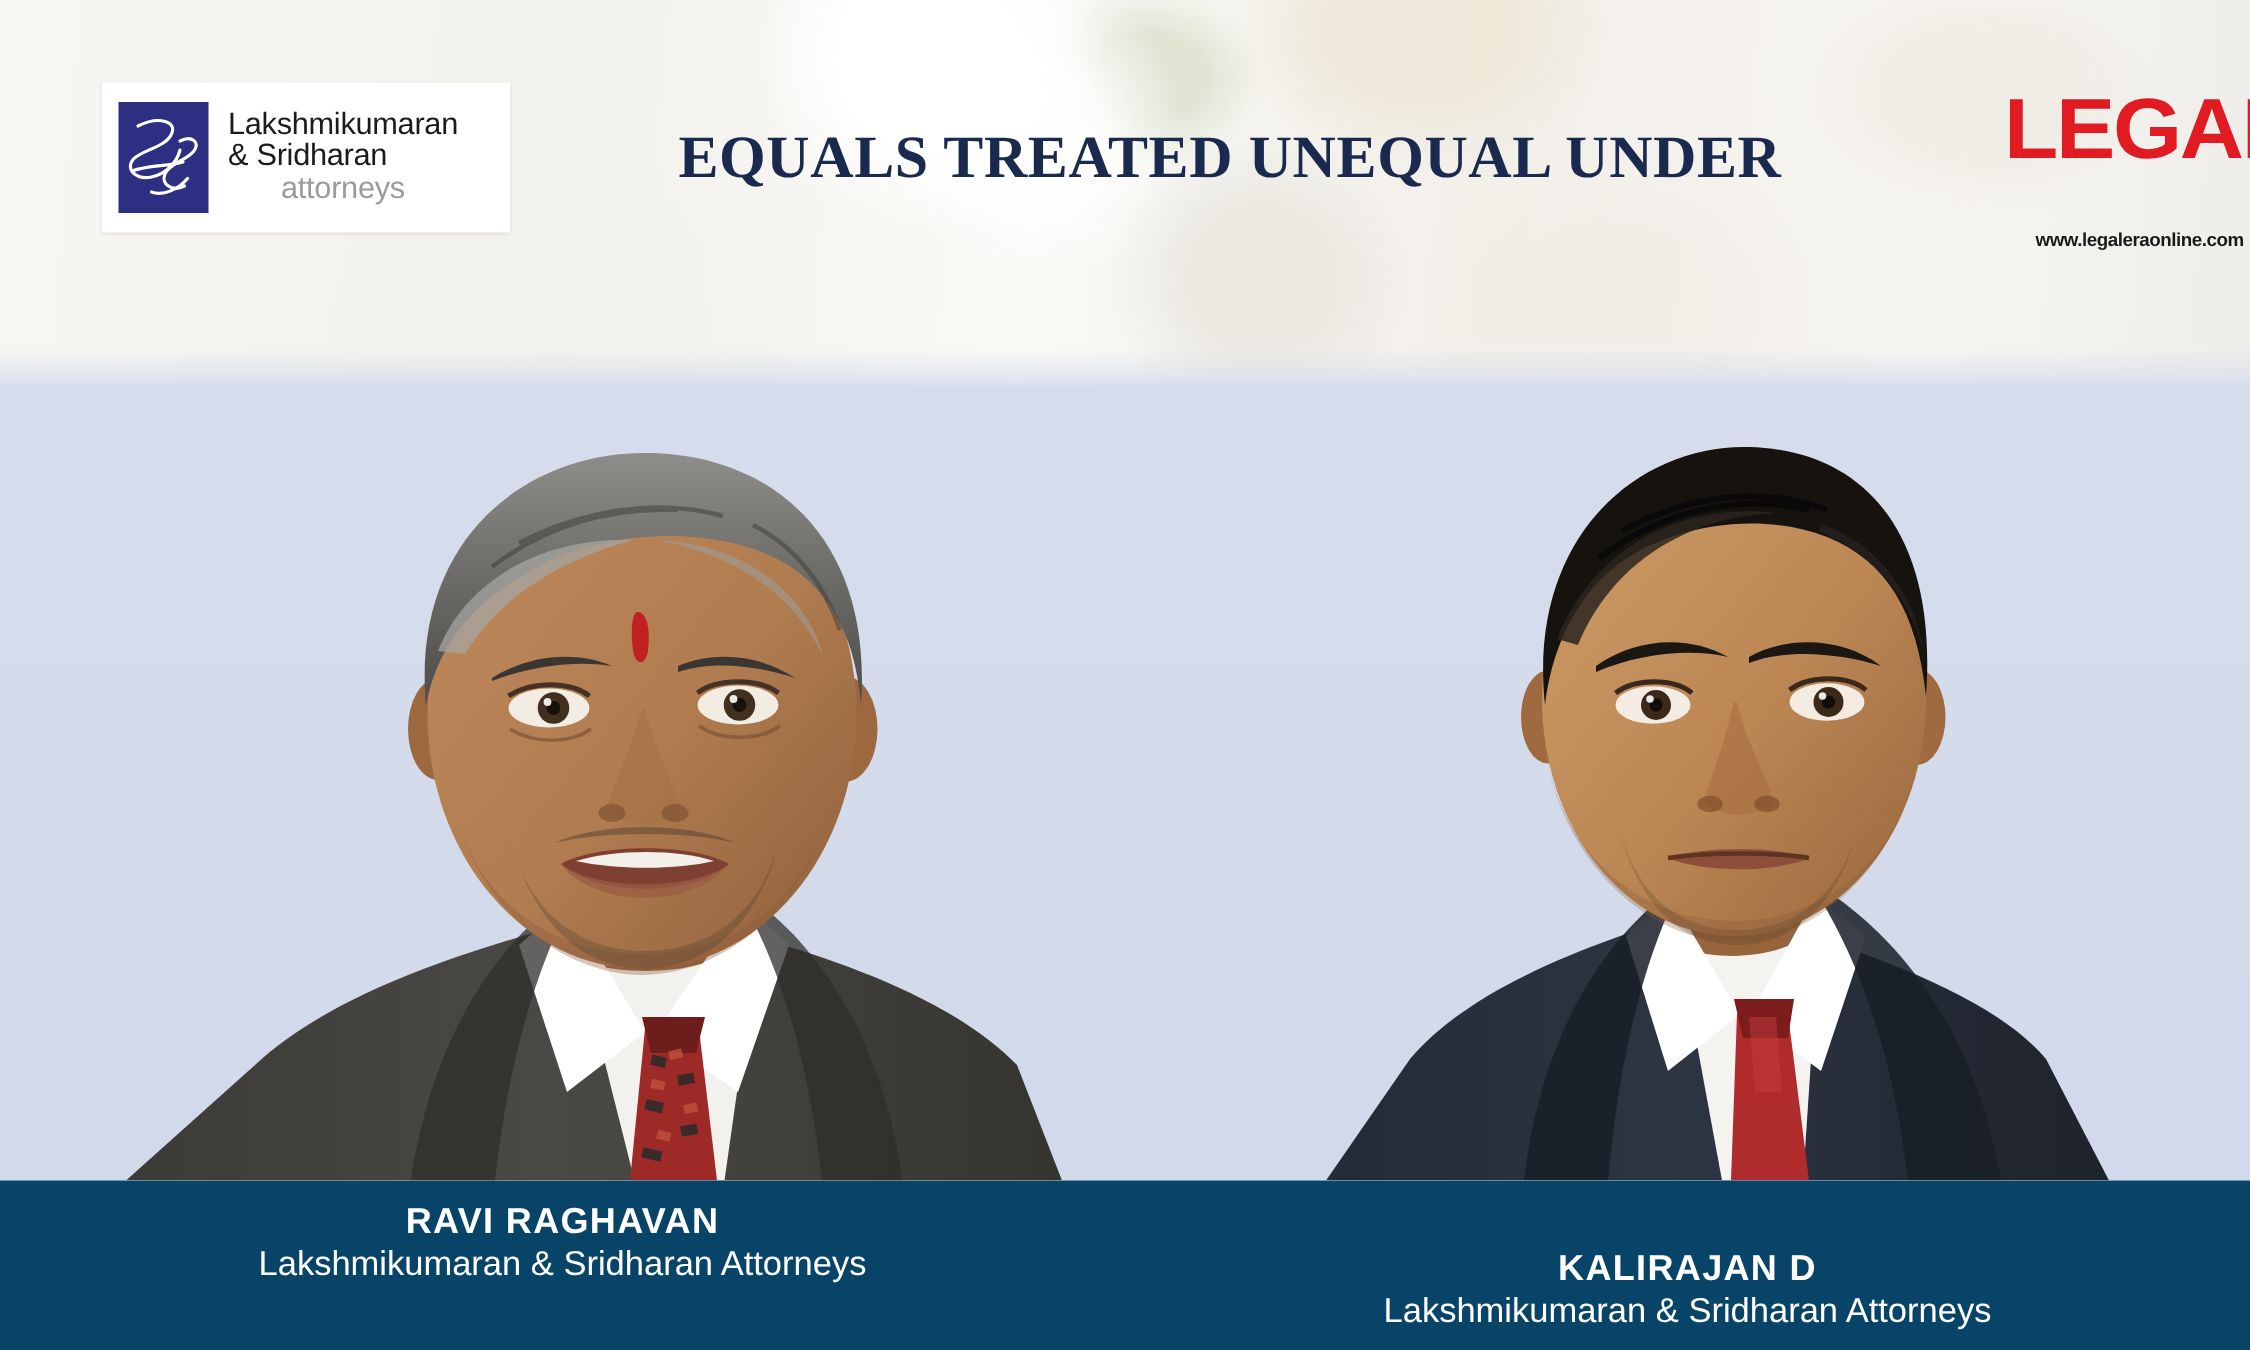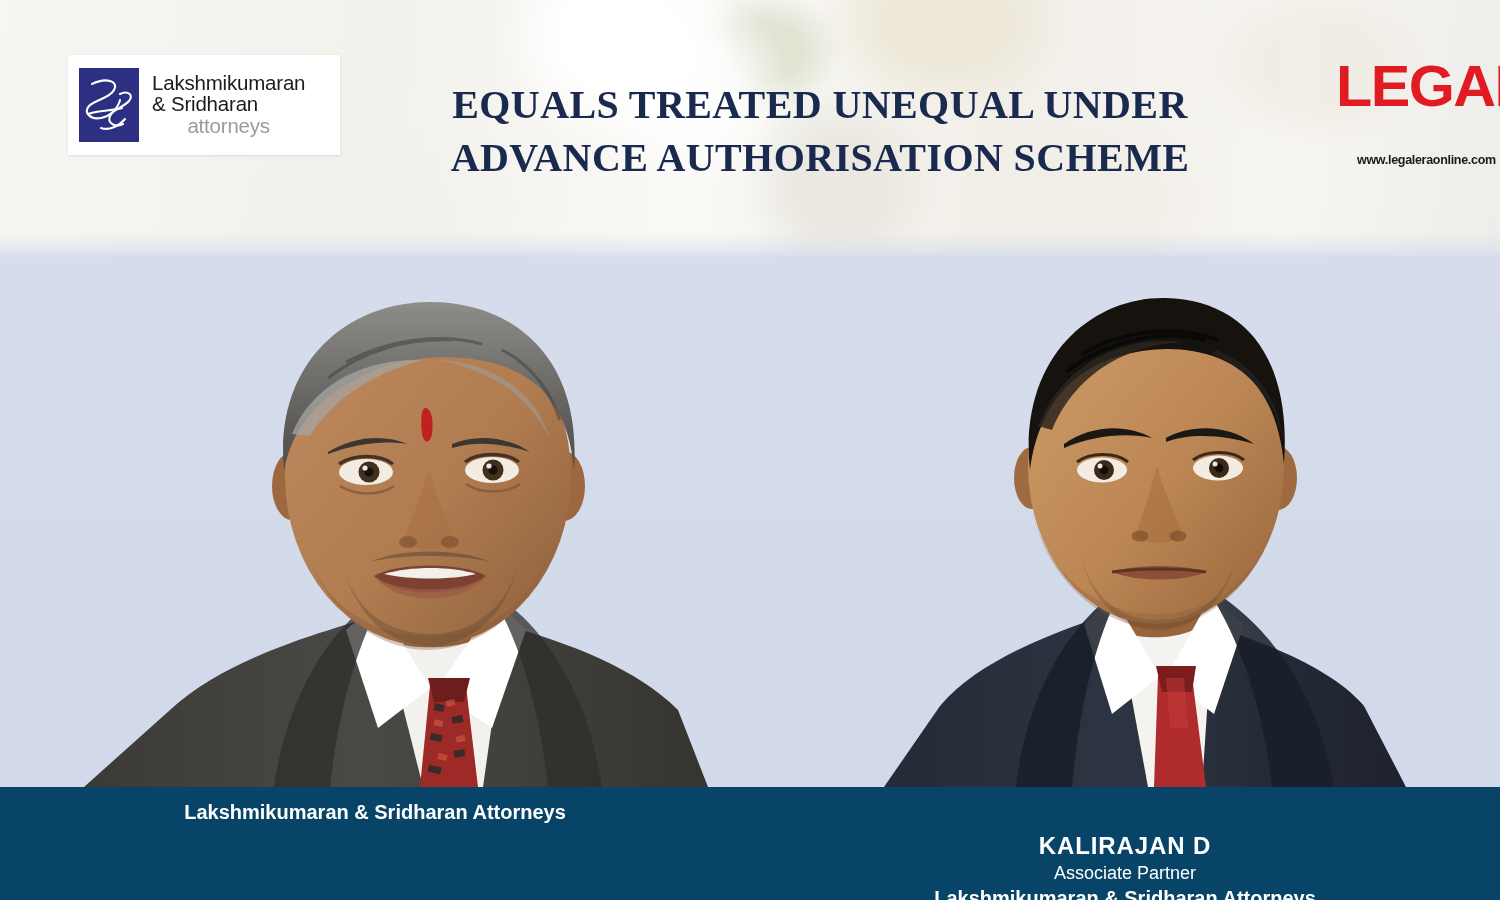--- a/index.html
+++ b/index.html
@@ -181,23 +181,23 @@
     font-weight: bold;
     letter-spacing: 0.9px;
     line-height: 30px;
   }
   .person-role {
     font-size: 18px;
     line-height: 25px;
     font-weight: normal;
   }
   .person-firm {
-    font-size: 20px;
+    font-size: 23px;
     line-height: 25px;
-    font-weight: bold;
+    font-weight: normal;
   }
 </style>
 </head>
 <body>
 
 <div class="canvas">
 
   <div class="header">
 
     <div class="logo-card">
@@ -213,21 +213,20 @@
       </div>
       <div class="logo-words">
         <div class="logo-line">Lakshmikumaran</div>
         <div class="logo-line">&amp; Sridharan</div>
         <div class="logo-sub">attorneys</div>
       </div>
     </div>
 
     <h1 class="title">
       <span class="tline">EQUALS TREATED UNEQUAL UNDER</span>
-      <span class="tline">ADVANCE AUTHORISATION SCHEME</span>
     </h1>
 
     <div class="legalera">
       <div class="le-legal">LEGAL</div>
       <div class="le-era">ERA</div>
       <div class="le-url-row">
         <span class="le-rule"></span>
         <span class="le-url">www.legaleraonline.com</span>
         <span class="le-rule"></span>
       </div>
@@ -404,22 +403,22 @@
         <path d="M246 314 C270 306, 318 306, 340 314 C318 324, 270 324, 246 314 Z" fill="#8d4e3a"></path>
         <path d="M246 314 C272 310, 316 310, 340 314" stroke="#5e3323" stroke-width="3" fill="none"></path>
 
         <path d="M214 296 C226 344, 254 372, 292 372 C330 372, 360 344, 372 296 C360 340, 330 362, 292 362 C254 362, 226 340, 214 296 Z" fill="#493526" opacity="0.22"></path>
       </g>
     </svg>
   </div>
 
   <div class="namebar">
     <div class="name-col left">
+      <div class="person-name">RAVI RAGHAVAN</div>
       <div class="person-firm">Lakshmikumaran &amp; Sridharan Attorneys</div>
     </div>
     <div class="name-col right">
       <div class="person-name">KALIRAJAN D</div>
-      <div class="person-role">Associate Partner</div>
       <div class="person-firm">Lakshmikumaran &amp; Sridharan Attorneys</div>
     </div>
   </div>
 
 </div>
 
 </body></html>

